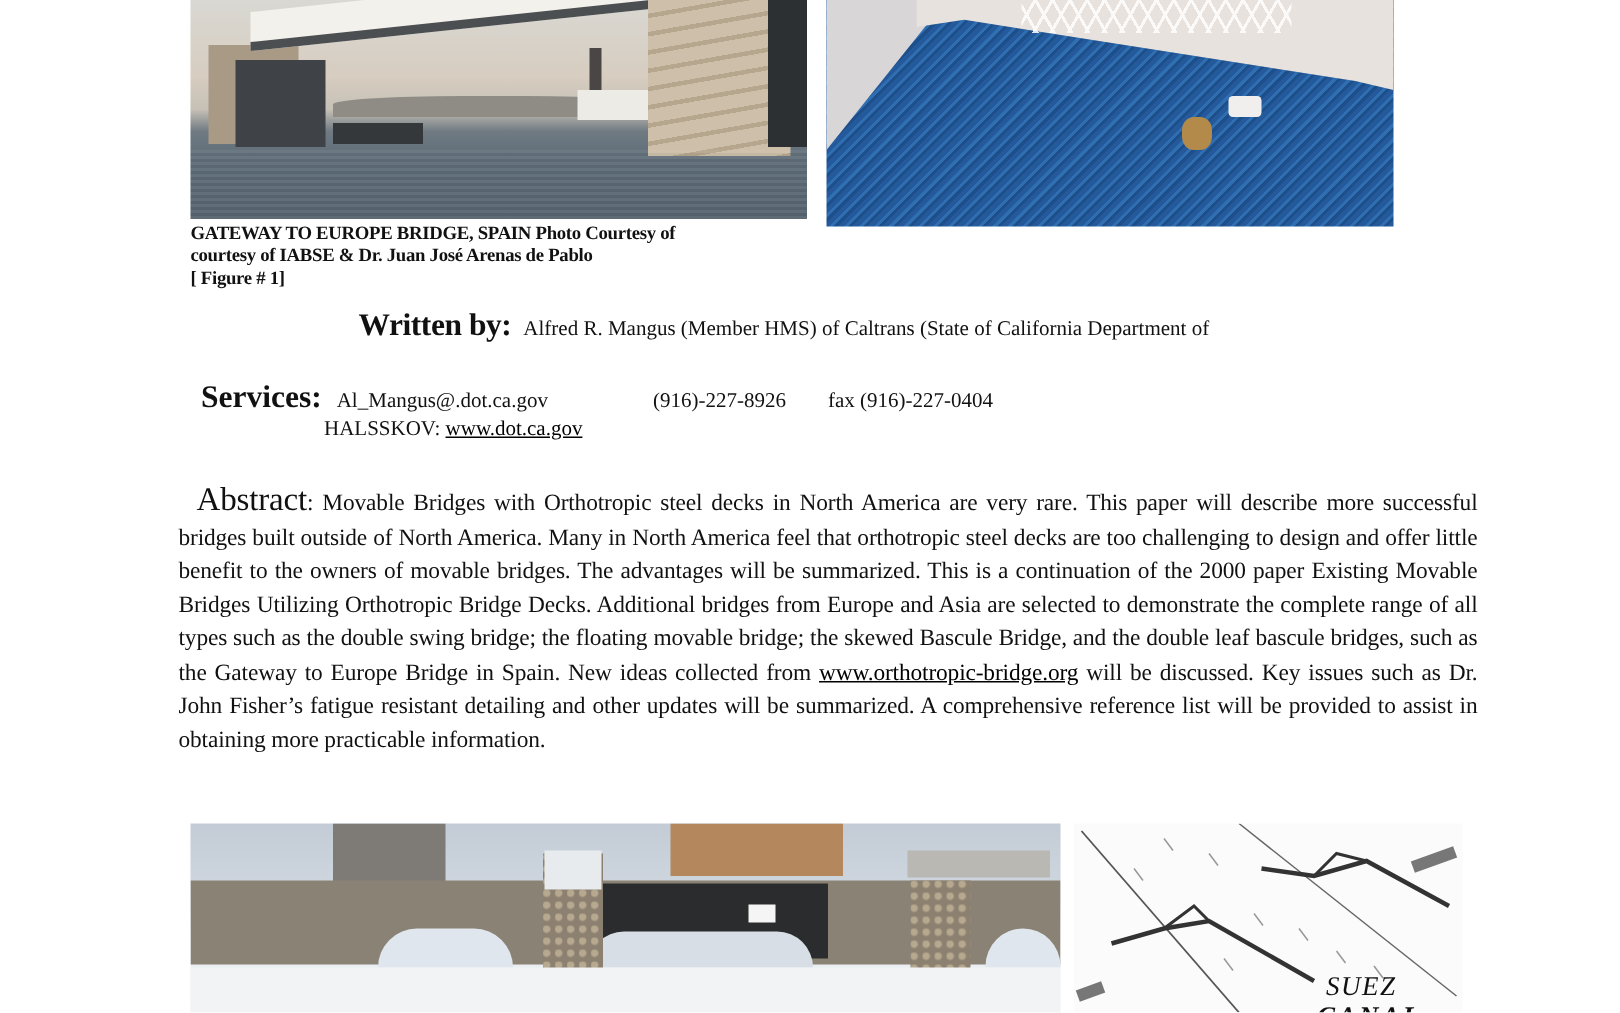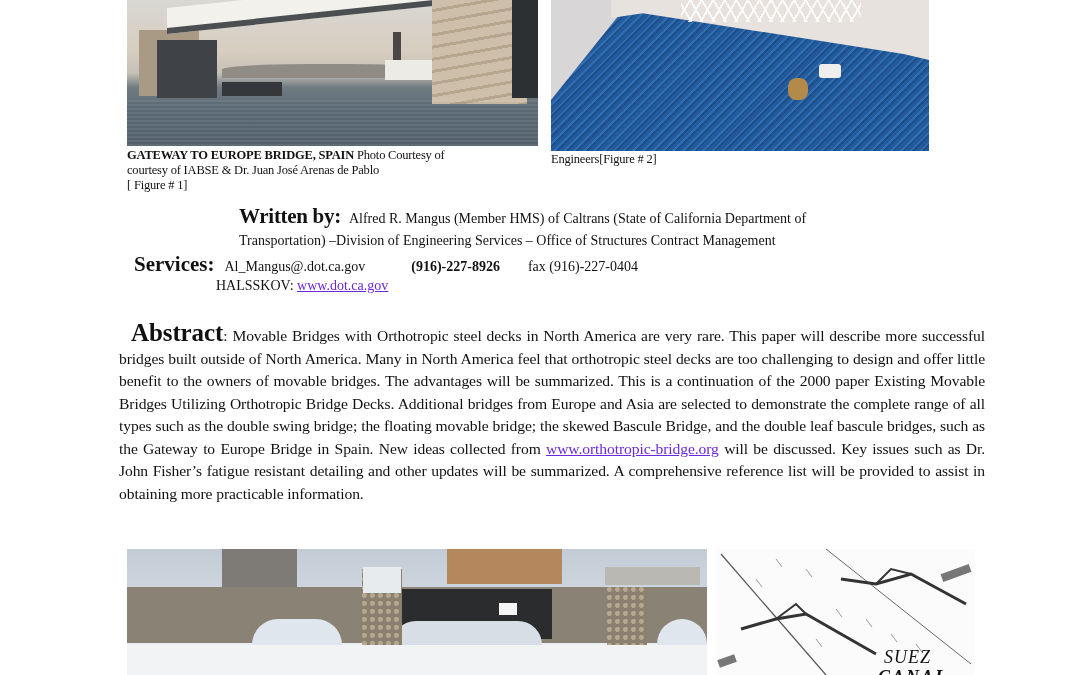--- a/index.html
+++ b/index.html
@@ -40,40 +40,40 @@
     clip-path: polygon(0 0, 100% 0, 100% 100%, 92% 90%, 10% 22%, 0 30%); }
   .fig2 .truss { left: 130px; top: 0px; width: 180px; height: 22px;
     background: repeating-linear-gradient(60deg, transparent 0 8px, #ffffff 8px 10px),
                 repeating-linear-gradient(-60deg, transparent 0 8px, #ffffff 8px 10px);
     opacity: 0.85; }
   .fig2 .buoy { left: 237px; top: 78px; width: 20px; height: 22px; background: #b38a4a; border-radius: 40%; }
   .fig2 .pier { left: 268px; top: 64px; width: 22px; height: 14px; background: #f0efee; border-radius: 3px; }
 
   
   .caption { font-size: 12.5px; line-height: 15px; font-weight: bold; letter-spacing: -0.2px; }
-  .caption .normal { font-weight: normal; }
+  .caption .normal { font-weight: bold; }
   .cap1 { left: 127px; top: 148px; width: 400px; }
   .cap2 { left: 551px; top: 152px; width: 380px; }
 
   
   .written { left: 191px; top: 205px; width: 760px; font-size: 14px; line-height: 22px; margin-left: 48px; }
   .written .lbl { font-size: 21px; font-weight: bold; letter-spacing: -0.3px; margin-right: 8px; }
   .contact { left: 134px; top: 255px; width: 880px; font-size: 14px; line-height: 19px; }
   .contact .lbl { font-size: 21px; font-weight: bold; margin-right: 10px; }
   .contact .row1 span { display: inline-block; }
-  .contact .phone { margin-left: 46px; font-weight: bold; }
+  .contact .phone { margin-left: 70px; }
   .contact .fax { margin-left: 28px; }
   .contact .indent { margin-left: 82px; }
   .contact sup { font-size: 9px; vertical-align: 6px; }
-  a.link { color: #6d28d9; }
+  a.link { color: #000000; }
 
   
   .abstract { left: 119px; top: 322px; width: 866px; font-size: 15.6px; line-height: 22.5px;
     text-align: justify; text-indent: 12px; letter-spacing: -0.1px; }
-  .abstract .lbl { font-size: 25px; font-weight: bold; }
+  .abstract .lbl { font-size: 22px; font-weight: normal; }
 
   
   .fig3 { left: 127px; top: 549px; width: 580px; height: 126px; overflow: hidden;
     background: linear-gradient(to bottom, #c3ccd6 0%, #d0d7df 40%, #e9ecf0 60%, #eef1f4 100%); }
   .fig3 .bldg1 { left: 95px; top: 0; width: 75px; height: 42px; background: #7e7b76; }
   .fig3 .bldg2 { left: 320px; top: 0; width: 115px; height: 35px; background: #b4885c; }
   .fig3 .bldg3 { left: 478px; top: 18px; width: 95px; height: 18px; background: #b9b8b3; }
   .fig3 .bridge-body { left: 0; top: 38px; width: 580px; height: 56px; background: #8a8275; }
   .fig3 .arch1 { left: 125px; top: 70px; width: 90px; height: 26px; background: #dfe6ee; border-radius: 45px 45px 0 0; }
   .fig3 .arch2 { left: 530px; top: 70px; width: 50px; height: 26px; background: #dfe6ee; border-radius: 45px 45px 0 0; }
@@ -119,26 +119,24 @@
   <div class="abs buoy"></div>
 </div>
 
 <div class="abs caption cap1">
   <div><span>GATEWAY TO EUROPE BRIDGE, SPAIN</span><span class="normal"> Photo Courtesy of</span></div>
   <div class="normal">courtesy of IABSE &amp; Dr. Juan José Arenas de Pablo</div>
   <div class="normal">[ Figure #  1]</div>
 </div>
 
 <div class="abs caption cap2">
-  <div class="normal">Engineers[Figure #  2]</div>
 </div>
 
 <div class="abs written">
   <div><span class="lbl">Written by:</span><span>Alfred R. Mangus  (Member HMS) of  Caltrans (State of California Department of</span></div>
-  <div>Transportation) –Division of Engineering Services – Office of Structures Contract Management</div>
 </div>
 
 <div class="abs contact">
   <div class="row1">
     <span class="lbl">Services:</span><span>Al_Mangus@.dot.ca.gov</span><span class="phone">(916)-227-8926</span><span class="fax">fax (916)-227-0404</span>
   </div>
   <div class="indent"><span>HALSSKOV: </span><a class="link" href="#">www.dot.ca.gov</a></div>
 </div>
 
 <div class="abs abstract"><span class="lbl">Abstract</span><span>:  Movable Bridges with Orthotropic steel decks in North America are very rare. This paper will describe more successful bridges built outside of North America. Many in North America feel that orthotropic steel decks are too challenging to design and offer little benefit to the owners of movable bridges. The advantages will be summarized. This is a continuation of the 2000 paper Existing Movable Bridges Utilizing Orthotropic Bridge Decks. Additional bridges from Europe and Asia are selected to demonstrate the complete range of all types such as the double swing bridge; the floating movable bridge; the skewed Bascule Bridge, and the double leaf bascule bridges, such as the Gateway to Europe Bridge in Spain. New ideas collected from </span><a class="link" href="#">www.orthotropic-bridge.org</a><span> will be discussed. Key issues such as Dr. John Fisher’s fatigue resistant detailing and other updates will be summarized. A comprehensive reference list will be provided to assist in obtaining more practicable information.</span></div>

